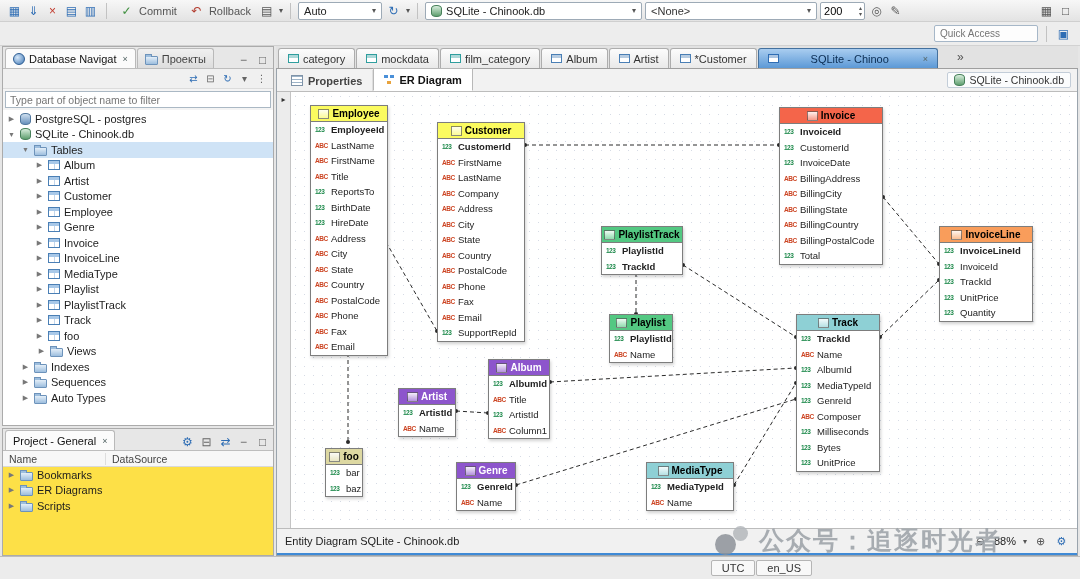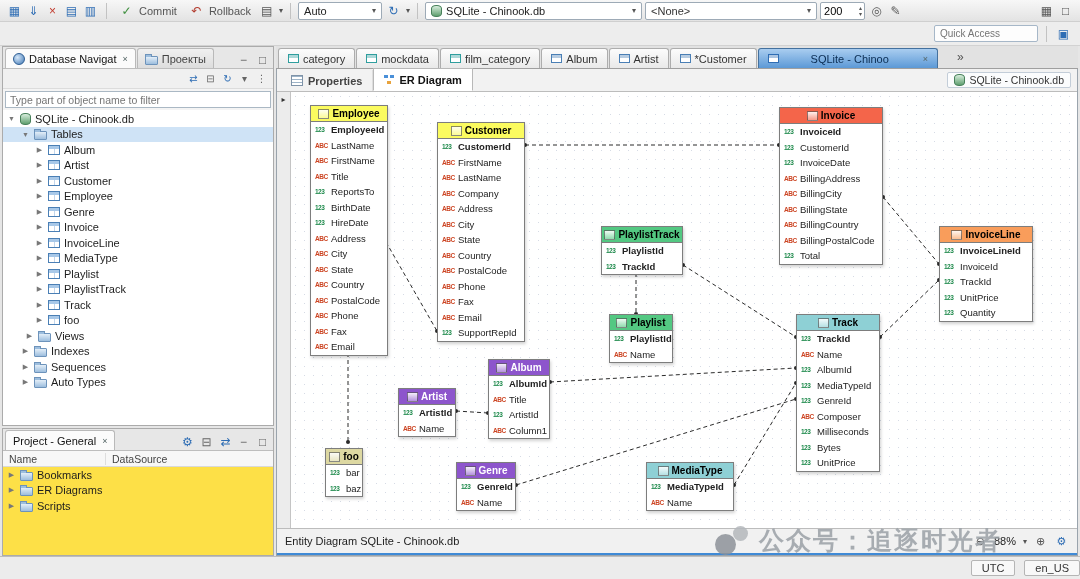--- a/index.html
+++ b/index.html
@@ -107,21 +107,21 @@
   .ticon{font-size:6.5px;font-weight:bold;width:13px;flex:none;letter-spacing:-0.5px;}
   .t-123{color:#1f8a4c;}
   .t-abc{color:#cc4422;}
 
   
   .dstatus{height:24px;display:flex;align-items:center;gap:6px;padding:0 8px;font-size:11px;color:#222;
            background:#f1f1f1;border-top:1px solid #bcbcbc;border-bottom:2px solid #3f8ad6;}
   .dstatus .tico{width:15px;height:15px;font-size:11px;color:#555;}
   .zoom{color:#222;}
   .app-status{position:absolute;left:0;right:0;bottom:0;height:23px;background:#ececec;border-top:1px solid #bdbdbd;
-              display:flex;align-items:center;justify-content:flex-end;gap:9px;box-sizing:border-box;}
+              display:flex;align-items:center;justify-content:flex-end;gap:1px;padding-right:268px;box-sizing:border-box;}
   .scell{border:1px solid #b5b5b5;background:#f8f8f8;border-radius:2px;padding:1px 10px;font-size:11px;color:#333;}
 
   
   .watermark{position:absolute;left:715px;top:524px;z-index:10;display:flex;align-items:center;gap:10px;
              pointer-events:none;opacity:.85;}
   .wm-logo{width:34px;height:30px;position:relative;display:inline-block;}
   .wm-logo::before{content:"";position:absolute;left:0;bottom:1px;width:21px;height:21px;border-radius:50%;background:#8e9399;}
   .wm-logo::after{content:"";position:absolute;right:1px;top:0;width:15px;height:15px;border-radius:50%;background:#b4b8bc;}
   .wm-text{font-size:25px;font-weight:bold;color:#9ba1a7;letter-spacing:2px;white-space:nowrap;}
 </style>
@@ -216,20 +216,25 @@
           <span class="tico" style="color: rgb(46, 109, 180);">⇄</span>
           <span class="tico" style="color: rgb(102, 102, 102);">⊟</span>
           <span class="tico" style="color: rgb(46, 109, 180);">↻</span>
           <span class="tico" style="color: rgb(102, 102, 102);">▾</span>
           <span class="tico" style="color: rgb(102, 102, 102);">⋮</span>
         </span>
     </div>
     <input class="filter-input" placeholder="Type part of object name to filter" style="">
     <div class="tree">
         <div class="trow" style="padding-left: 4px;">
+          <span class="arrow">▶</span>
+          <span class="nicon db-pg"></span>
+          <span class="tlabel">PostgreSQL - postgres</span>
+        </div>
+        <div class="trow" style="padding-left: 4px;">
           <span class="arrow">▼</span>
           <span class="nicon db-sqlite"></span>
           <span class="tlabel">SQLite - Chinook.db</span>
         </div>
         <div class="trow selected" style="padding-left: 18px;">
           <span class="arrow">▼</span>
           <span class="nicon folder"></span>
           <span class="tlabel">Tables</span>
         </div>
         <div class="trow" style="padding-left: 32px;">
@@ -285,21 +290,21 @@
         <div class="trow" style="padding-left: 32px;">
           <span class="arrow">▶</span>
           <span class="nicon table"></span>
           <span class="tlabel">Track</span>
         </div>
         <div class="trow" style="padding-left: 32px;">
           <span class="arrow">▶</span>
           <span class="nicon table"></span>
           <span class="tlabel">foo</span>
         </div>
-        <div class="trow" style="padding-left: 22px;">
+        <div class="trow" style="padding-left: 34px;">
           <span class="arrow">▶</span>
           <span class="nicon folder"></span>
           <span class="tlabel">Views</span>
         </div>
         <div class="trow" style="padding-left: 18px;">
           <span class="arrow">▶</span>
           <span class="nicon folder"></span>
           <span class="tlabel">Indexes</span>
         </div>
         <div class="trow" style="padding-left: 18px;">

